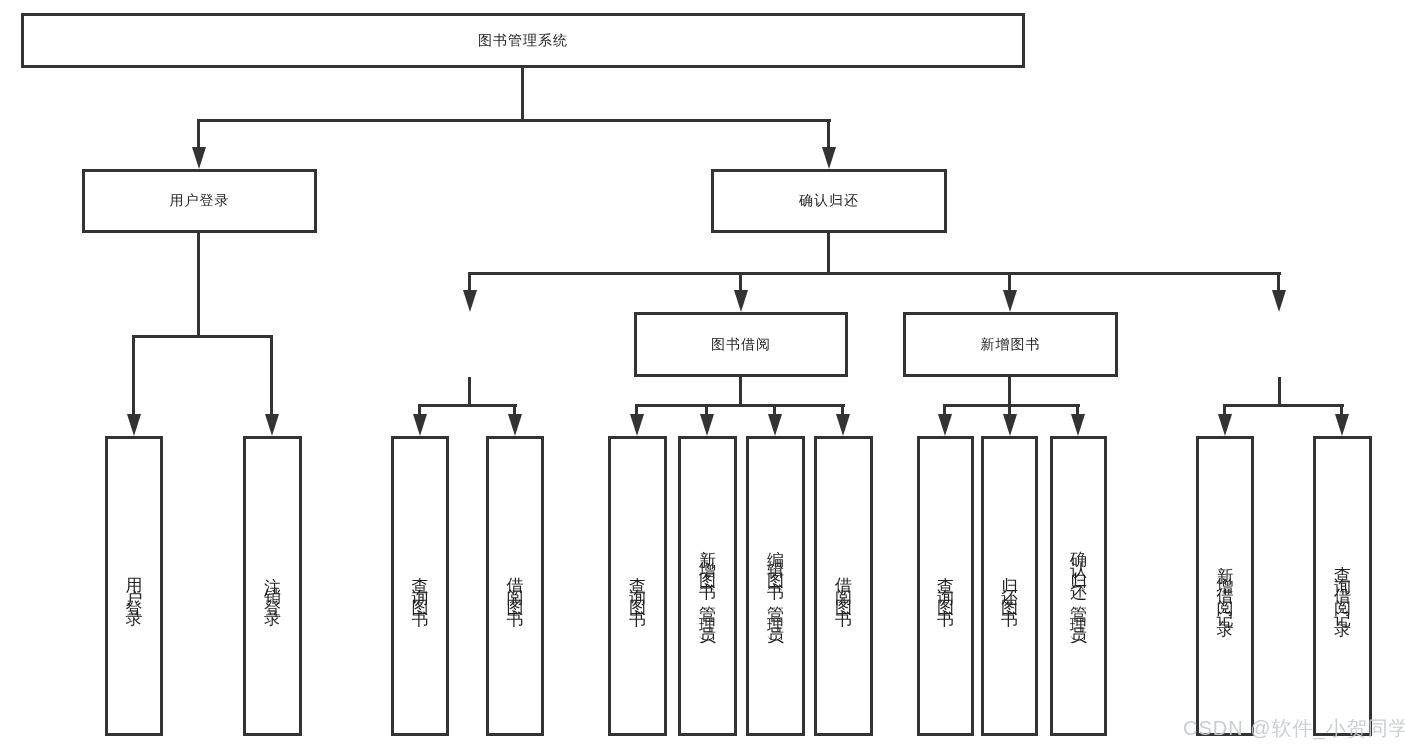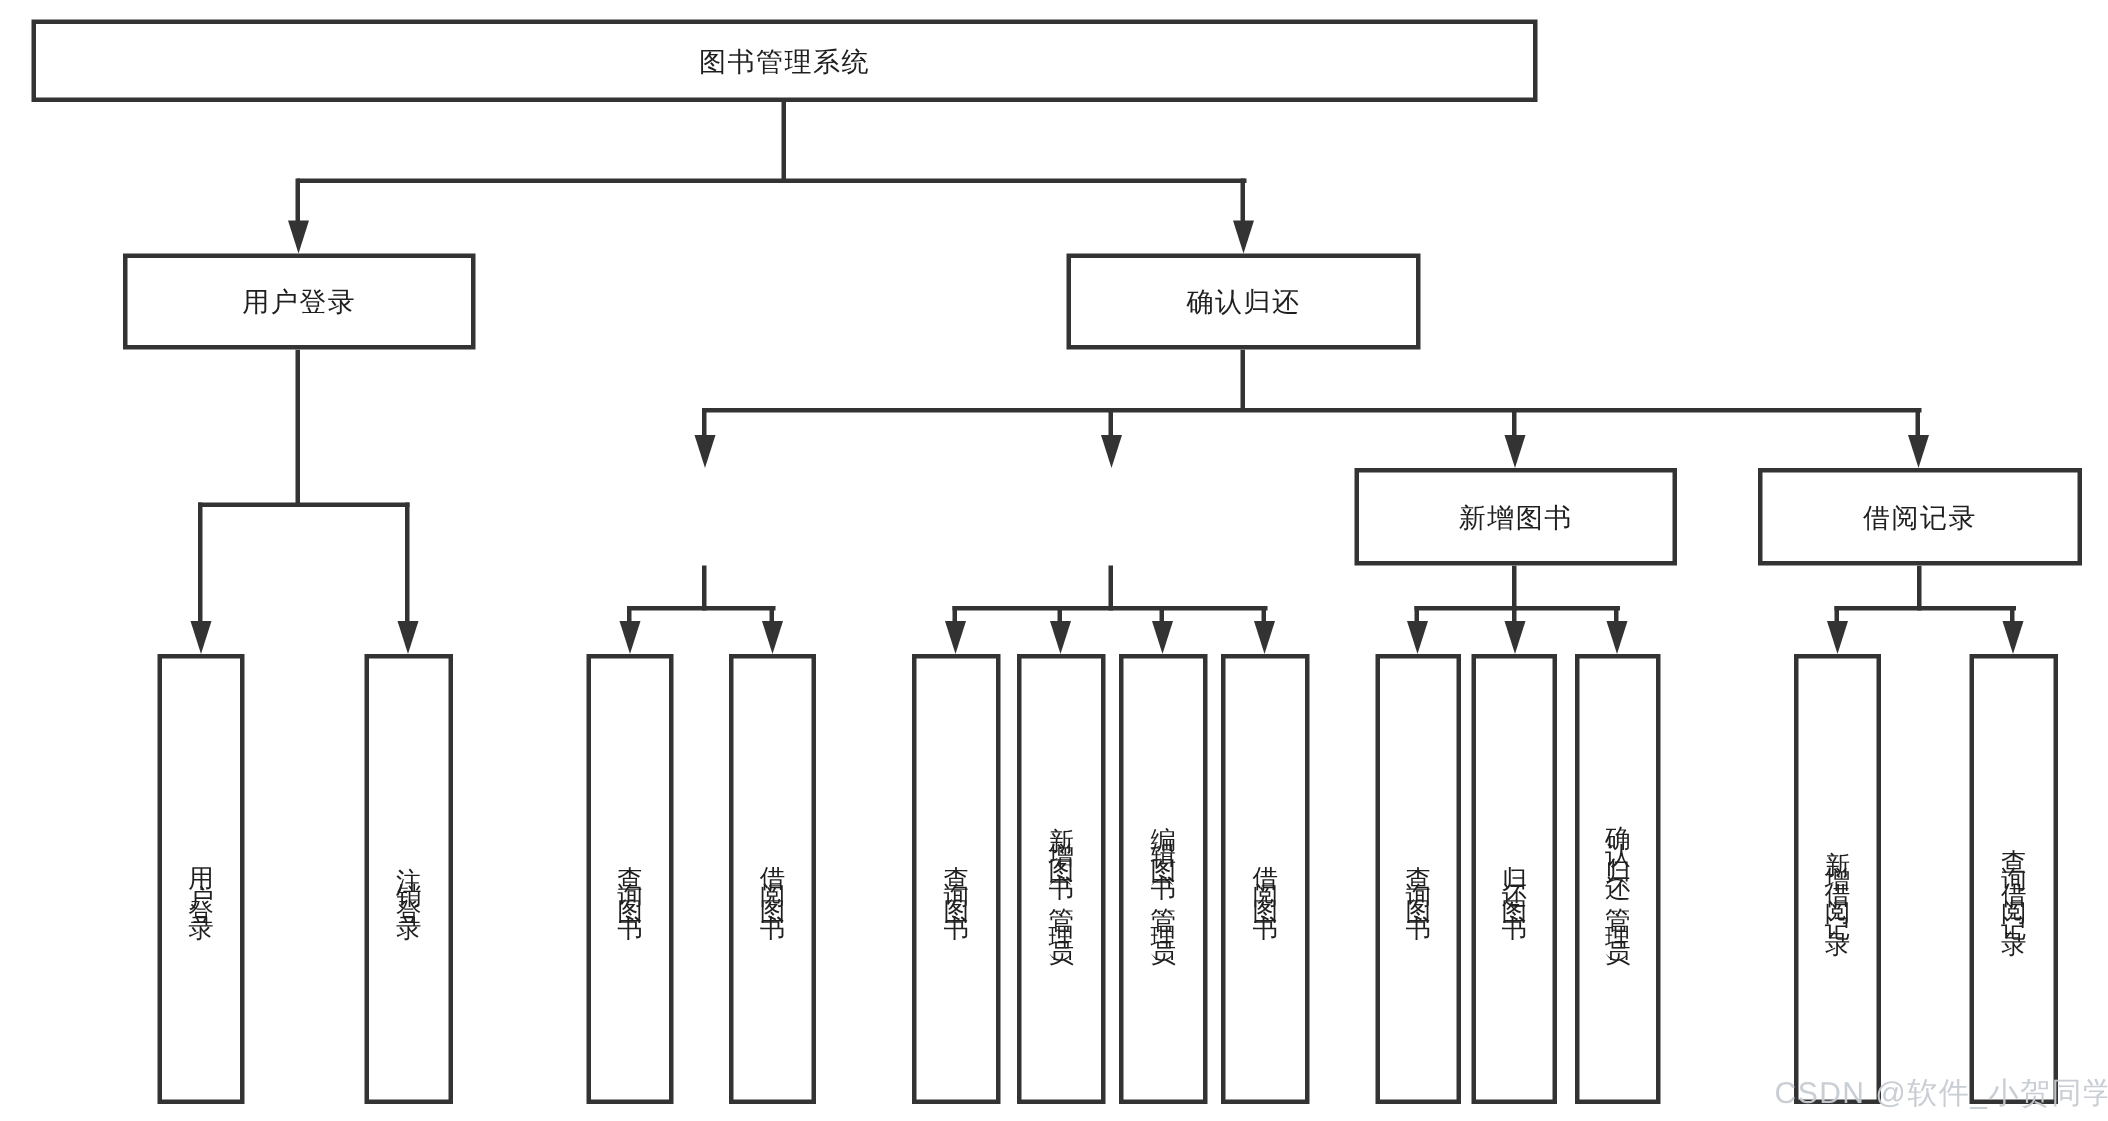--- a/index.html
+++ b/index.html
@@ -14,21 +14,21 @@
     position:absolute;
     background:#ffffff;
     border:3px solid #333333;
     box-sizing:border-box;
     display:flex;
     align-items:center;
     justify-content:center;
     z-index:2;
   }
   .hlabel{
-    font-size:18px;
+    font-size:14px;
     color:#1f1f1f;
     letter-spacing:1px;
     white-space:nowrap;
   }
   .vlabel{
     writing-mode:vertical-rl;
     text-orientation:mixed;
     font-size:17px;
     color:#1f1f1f;
     letter-spacing:11px;
@@ -62,25 +62,25 @@
     <span class="hlabel">图书管理系统</span>
   </div>
 
   <div class="box" style="left:82px;top:169px;width:235px;height:64px;">
     <span class="hlabel">用户登录</span>
   </div>
   <div class="box" style="left:711px;top:169px;width:236px;height:64px;">
     <span class="hlabel">确认归还</span>
   </div>
 
+  <div class="box" style="left:634px;top:312px;width:214px;height:65px;">
+    <span class="hlabel">图书借阅</span>
+  </div>
   <div class="box" style="left:903px;top:312px;width:215px;height:65px;">
     <span class="hlabel">新增图书</span>
-  </div>
-  <div class="box" style="left:1172px;top:312px;width:216px;height:65px;">
-    <span class="hlabel">借阅记录</span>
   </div>
 
   <div class="box" style="left:105px;top:436px;width:58px;height:300px;">
     <span class="vlabel">用户登录</span>
   </div>
   <div class="box" style="left:243px;top:436px;width:59px;height:300px;">
     <span class="vlabel">注销登录</span>
   </div>
 
   <div class="box" style="left:391px;top:436px;width:58px;height:300px;">

